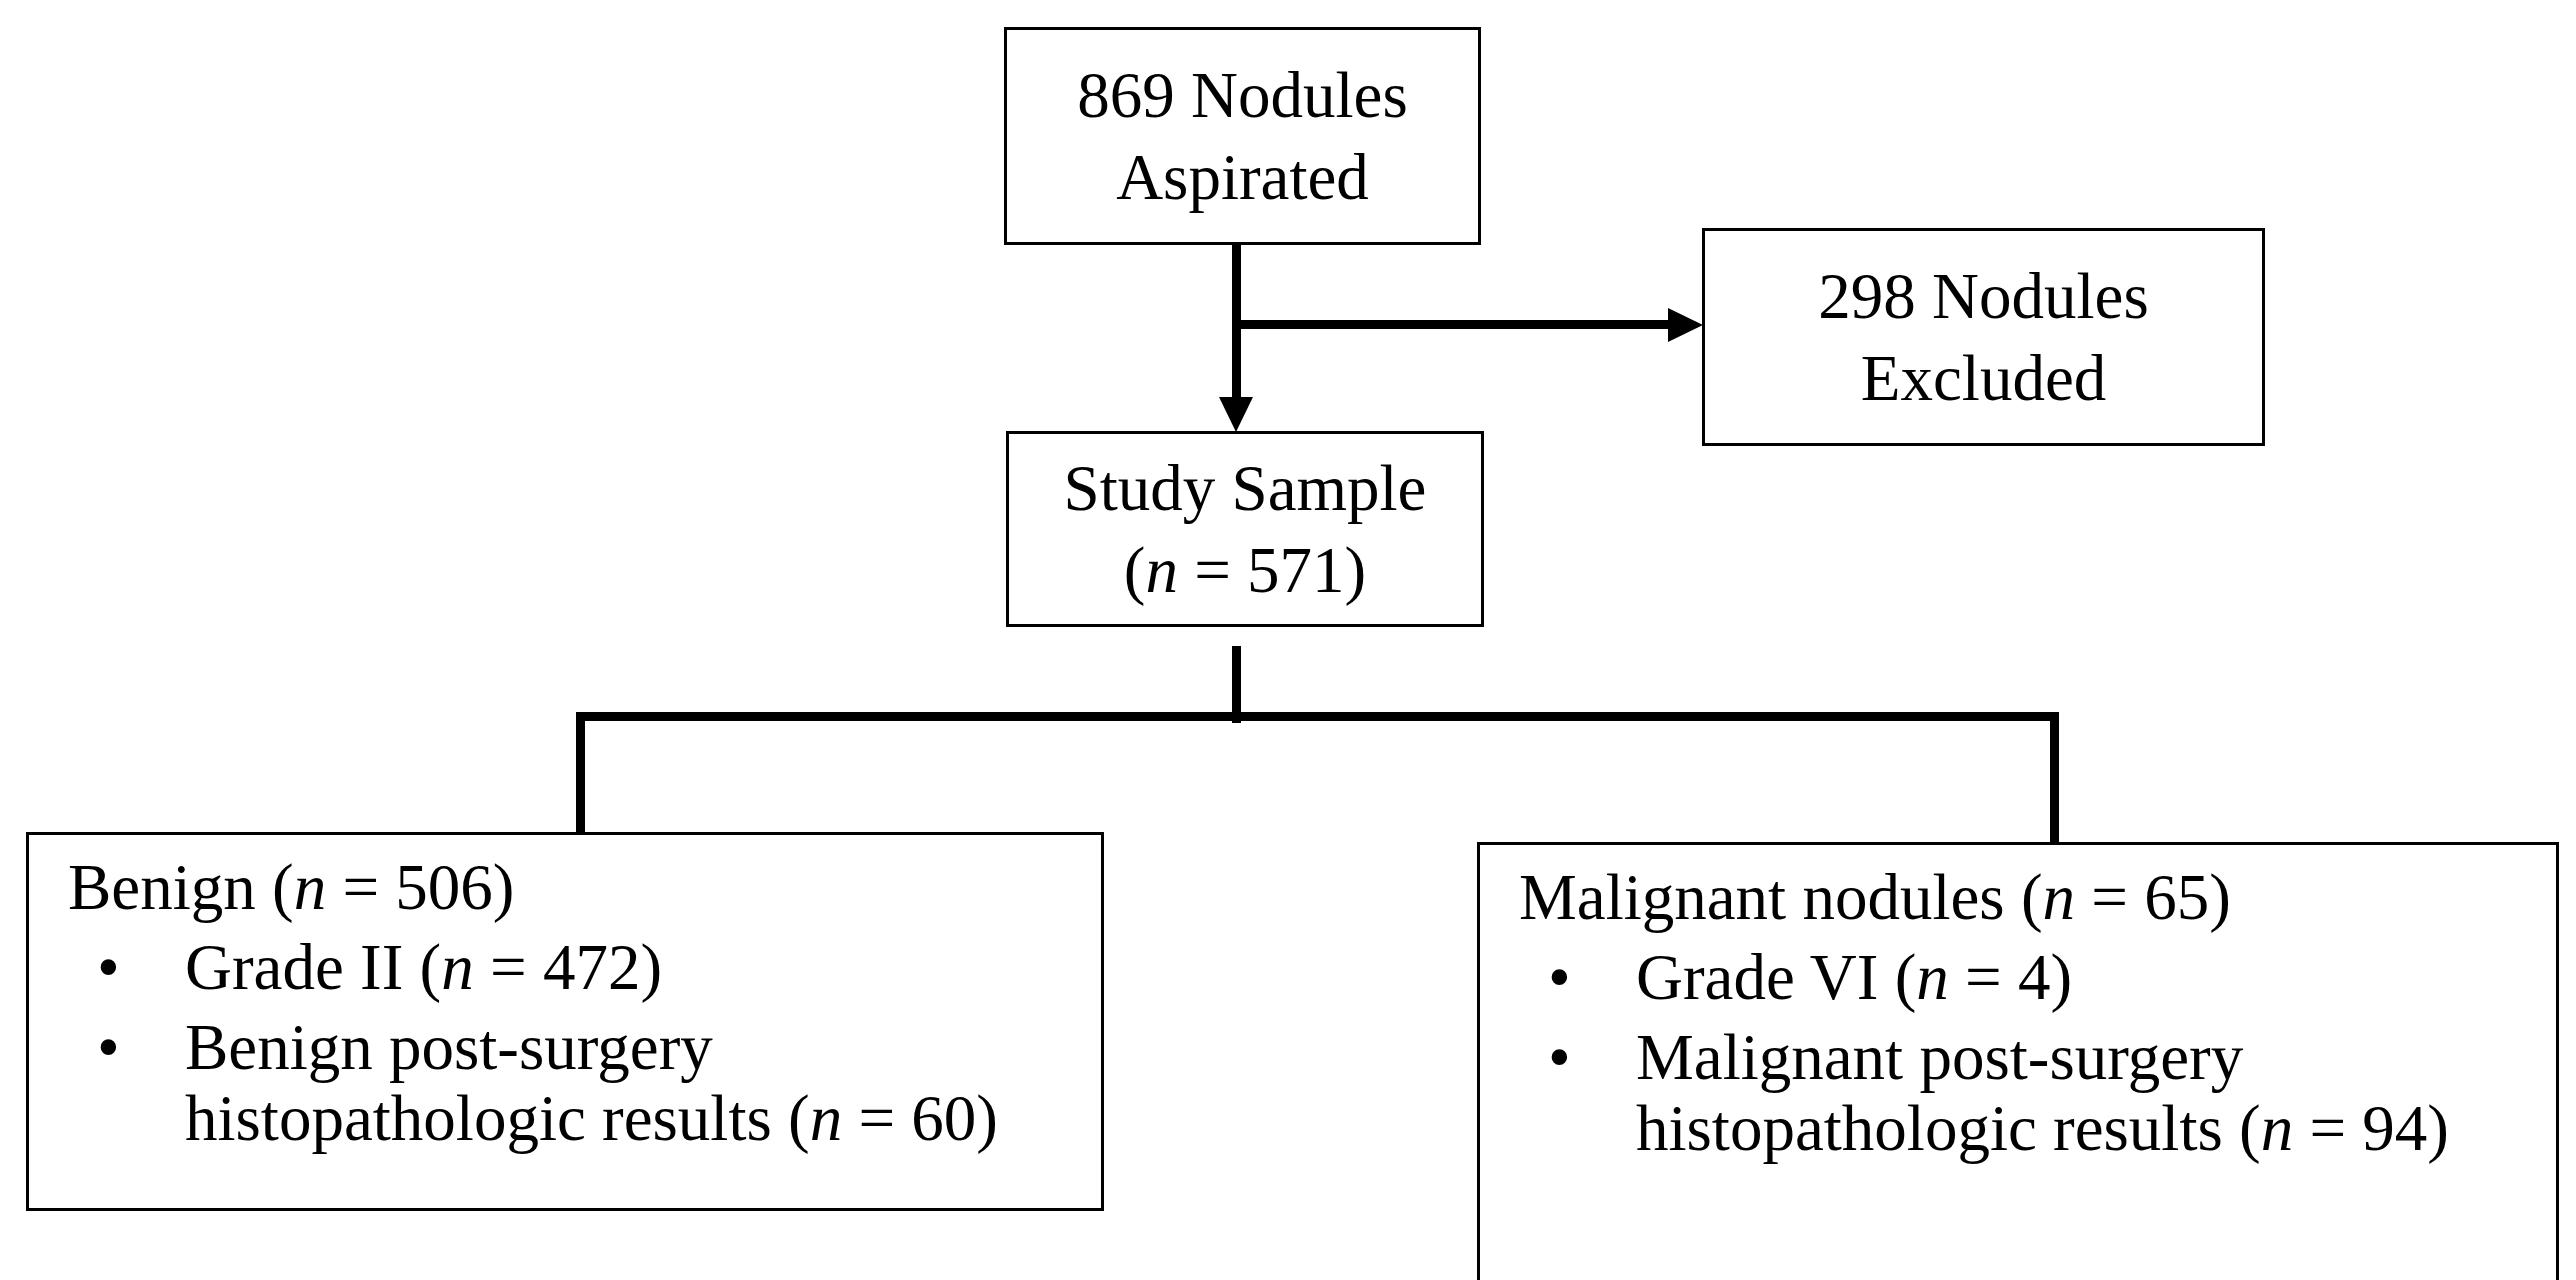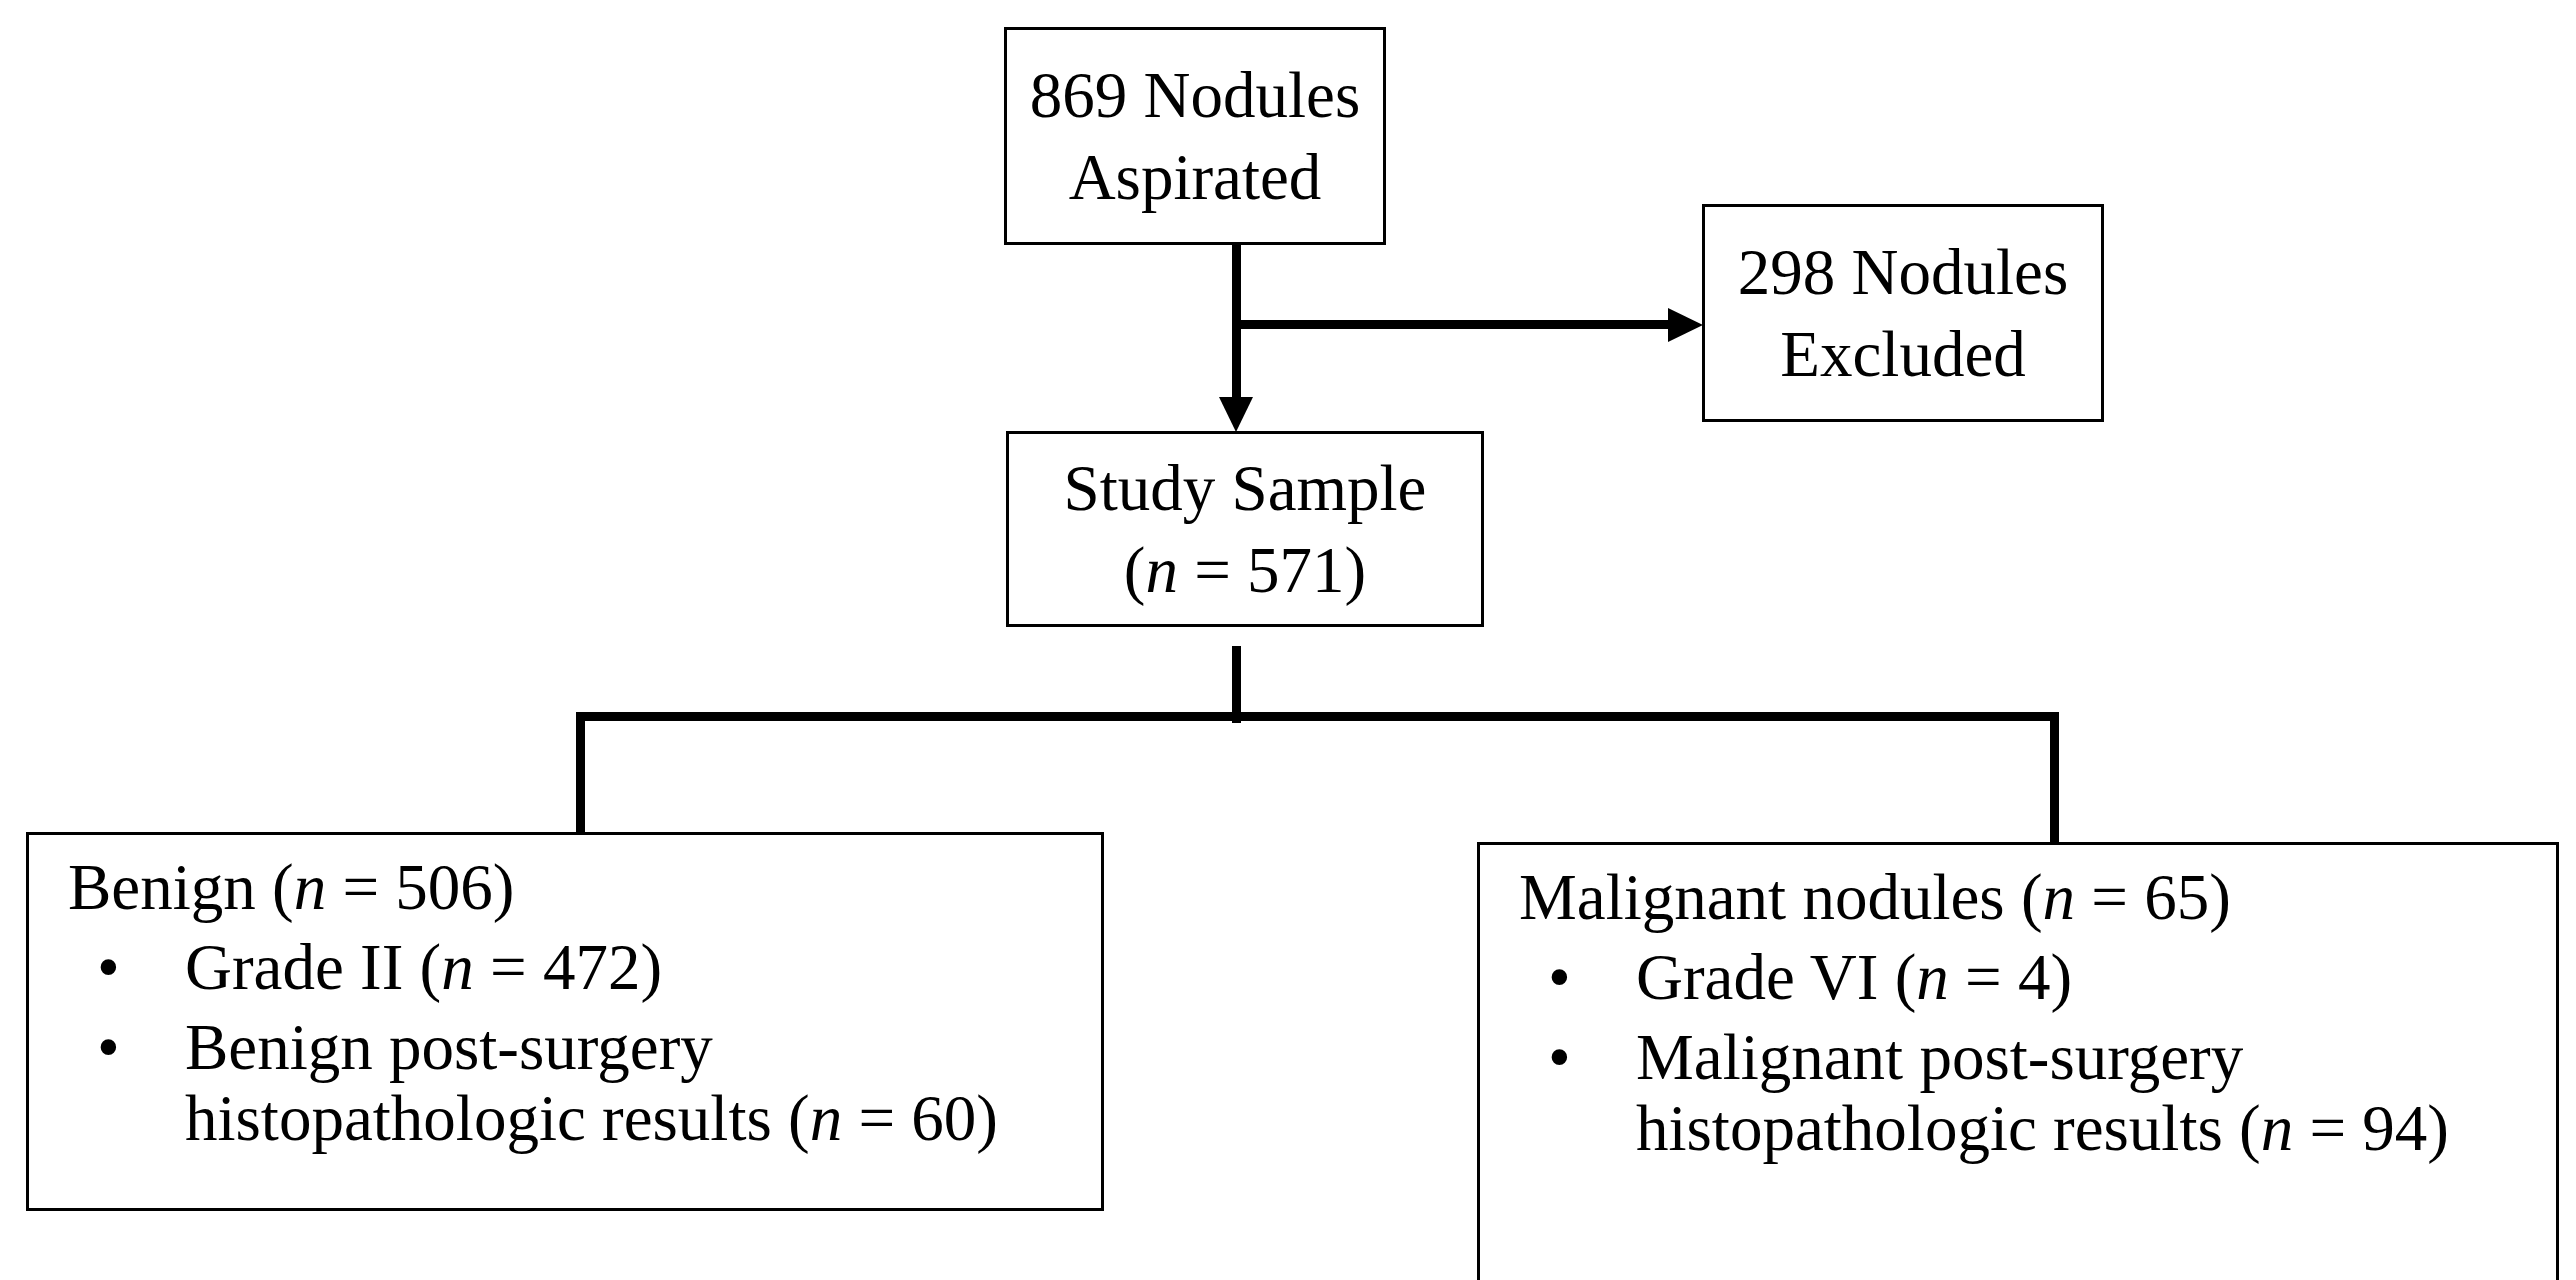--- a/index.html
+++ b/index.html
@@ -66,26 +66,26 @@
     border-top: 17.5px solid transparent;
     border-bottom: 17.5px solid transparent;
     border-left: 35px solid #000000;
   }
 </style>
 </head>
 <body>
 
 <div class="canvas">
 
-  <div class="box center-box" style="left:1004px; top:27px; width:382px; height:218px;">
+  <div class="box center-box" style="left:1004px; top:27px; width:477px; height:218px;">
     <div>869 Nodules</div>
     <div>Aspirated</div>
   </div>
 
-  <div class="box center-box" style="left:1702px; top:204px; width:402px; height:218px;text-align:center;">
+  <div class="box center-box" style="left:1702px; top:228px; width:563px; height:218px;text-align:center;">
     <div>298 Nodules</div>
     <div>Excluded</div>
   </div>
 
   <div class="box center-box" style="left:1006px; top:431px; width:478px; height:196px;">
     <div>Study Sample</div>
     <div>
       <span>(</span><span class="var">n</span><span> = 571)</span>
     </div>
   </div>

